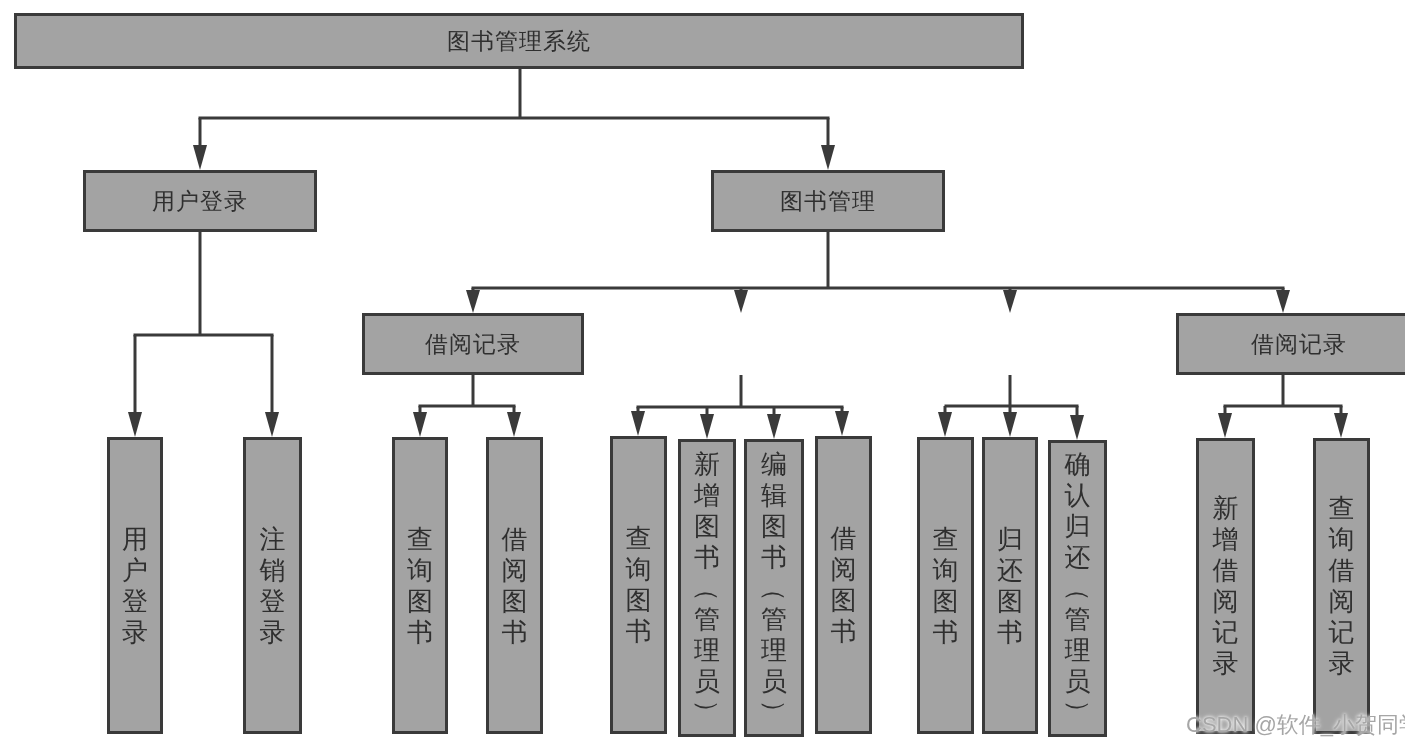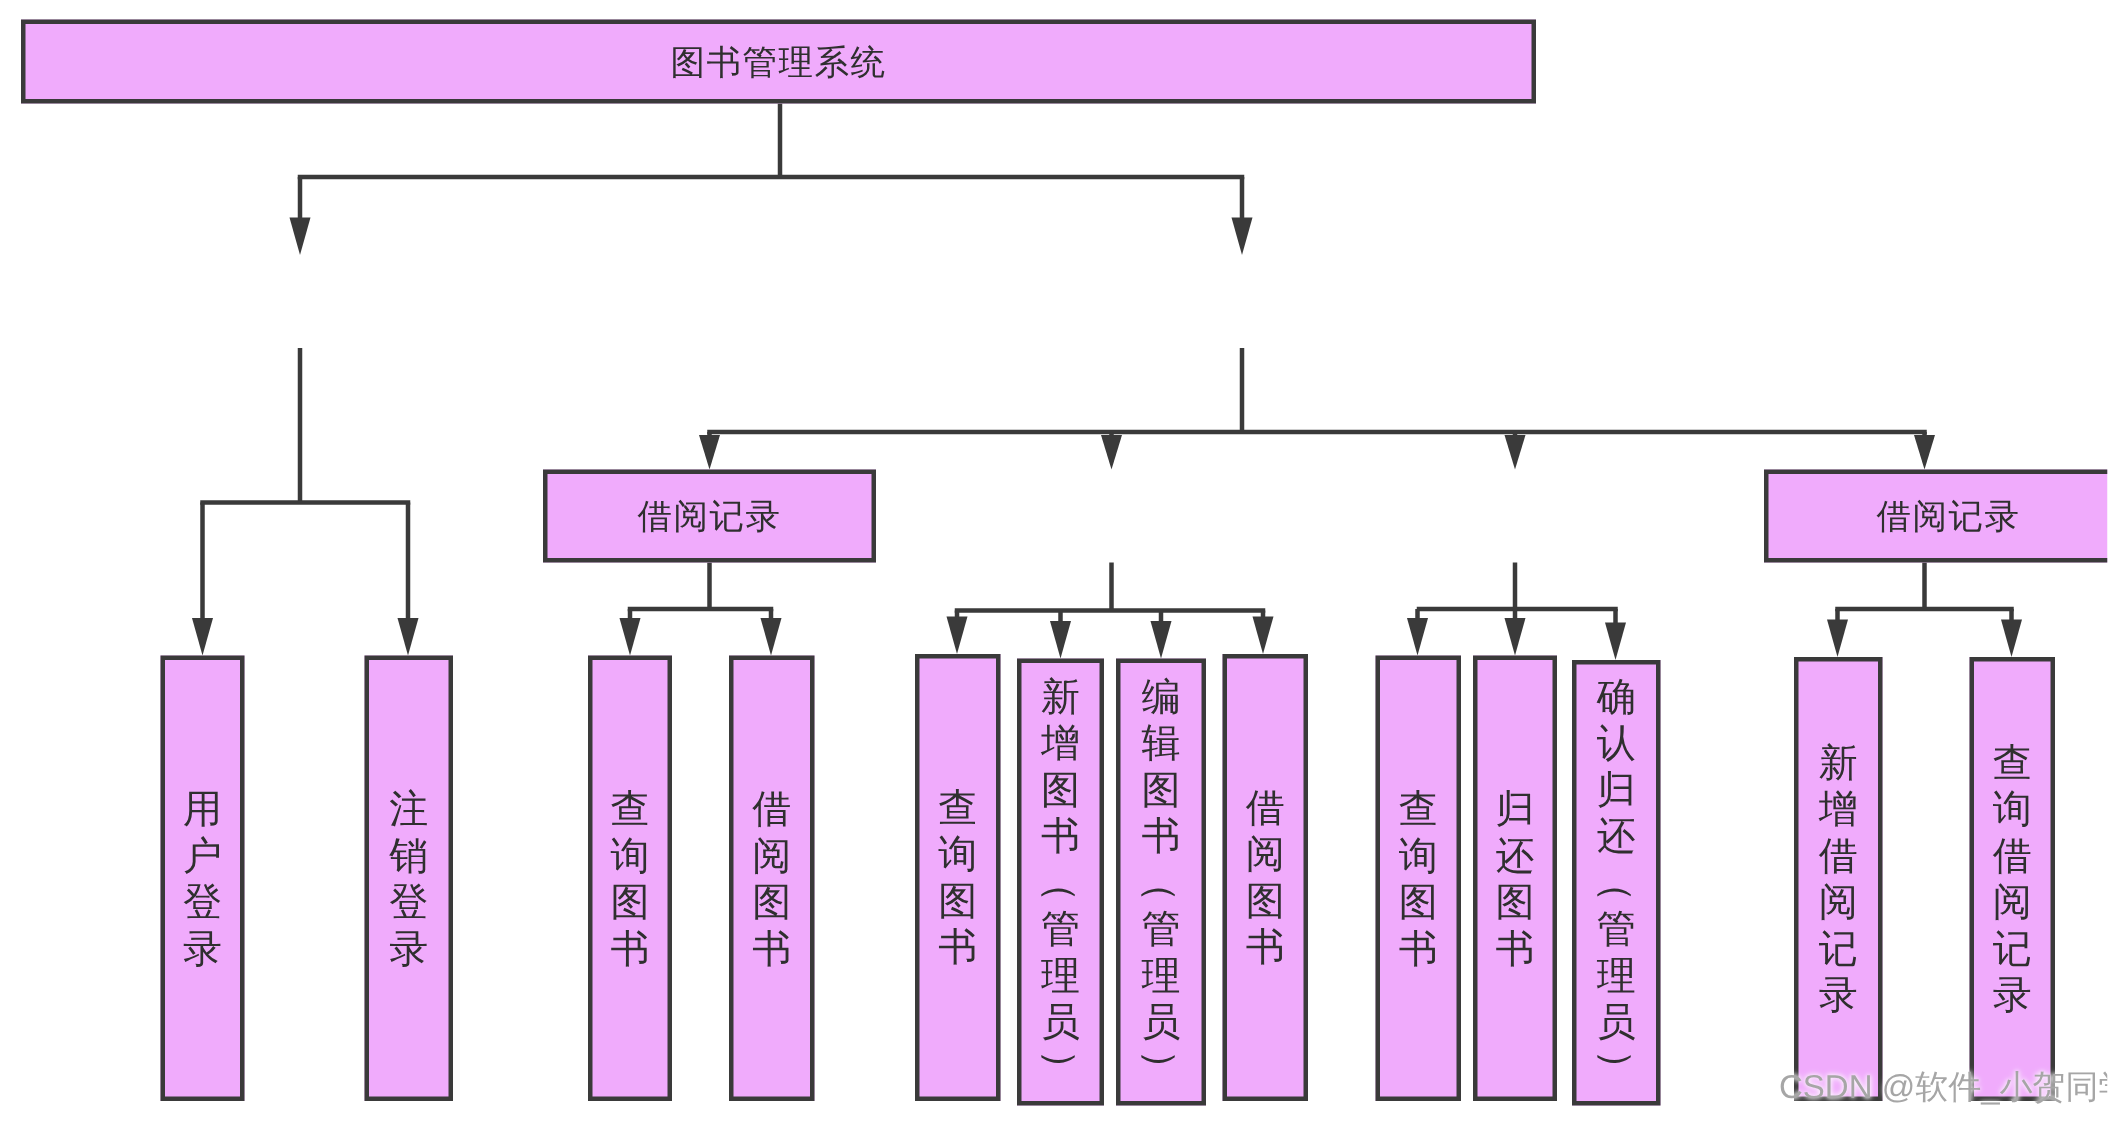--- a/index.html
+++ b/index.html
@@ -8,21 +8,21 @@
     width:1405px;height:747px;
     background:#ffffff;
     font-family:"Liberation Sans","DejaVu Sans",sans-serif;
     overflow:hidden;
   }
   .wires{position:absolute;left:0;top:0;z-index:1;}
   .box{
     position:absolute;
     box-sizing:border-box;
     border:3px solid #3a3a3a;
-    background:#f0abfc;
+    background:#a3a3a3;
     z-index:2;
     display:flex;align-items:center;justify-content:center;
     color:#2f2f2f;
   }
   .hbox span{
     font-size:23px;
     letter-spacing:1px;
     white-space:nowrap;
   }
   .vbox{align-items:center;justify-content:center;}
@@ -119,20 +119,26 @@
 
       <polygon points="1218,413 1232,413 1225,438"></polygon>
       <polygon points="1334,413 1348,413 1341,438"></polygon>
     </g>
   </svg>
 
   <div class="box hbox" style="left:14px;top:13px;width:1010px;height:56px">
     <span>图书管理系统</span>
   </div>
 
+  <div class="box hbox" style="left:83px;top:170px;width:234px;height:62px">
+    <span>用户登录</span>
+  </div>
+  <div class="box hbox" style="left:711px;top:170px;width:234px;height:62px">
+    <span>图书管理</span>
+  </div>
 
   <div class="box hbox" style="left:362px;top:313px;width:222px;height:62px">
     <span>借阅记录</span>
   </div>
   <div class="box hbox" style="left:1176px;top:313px;width:246px;height:62px">
     <span>借阅记录</span>
   </div>
 
   <div class="box vbox" style="left:107px;top:437px;width:56px;height:297px">
     <div class="vtext">

